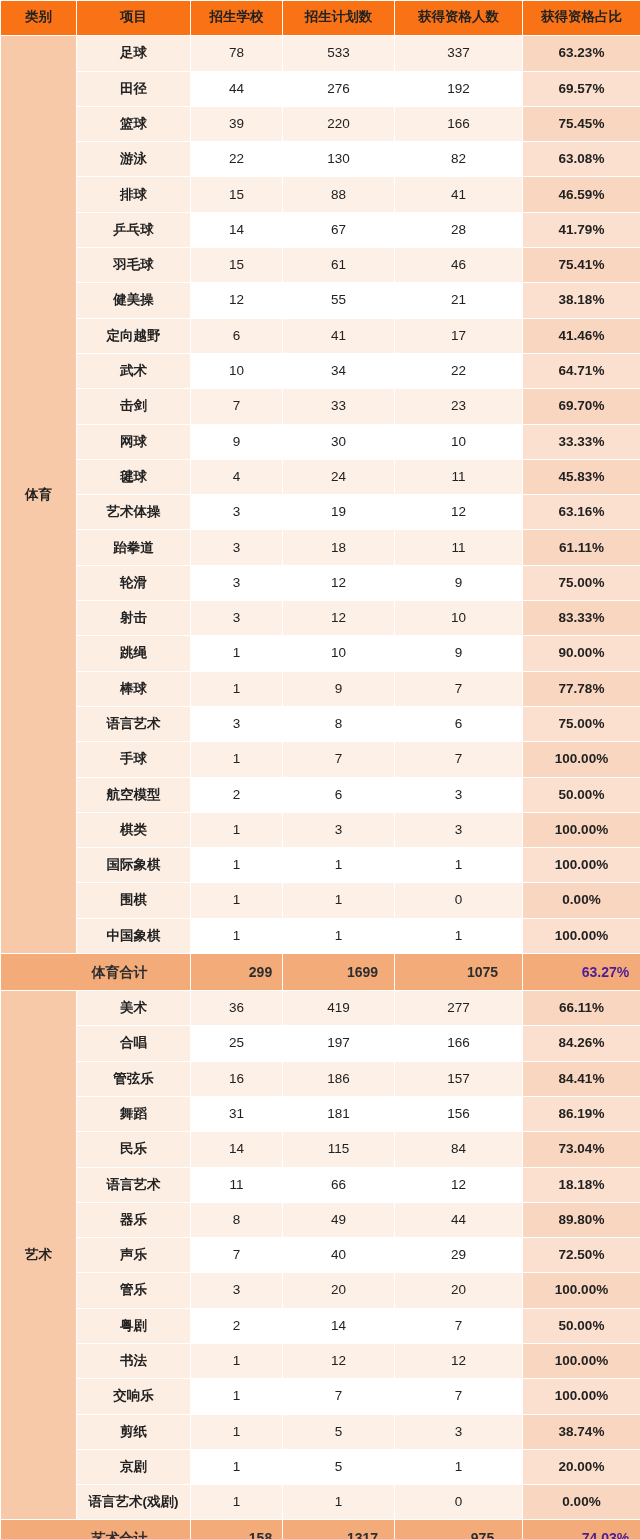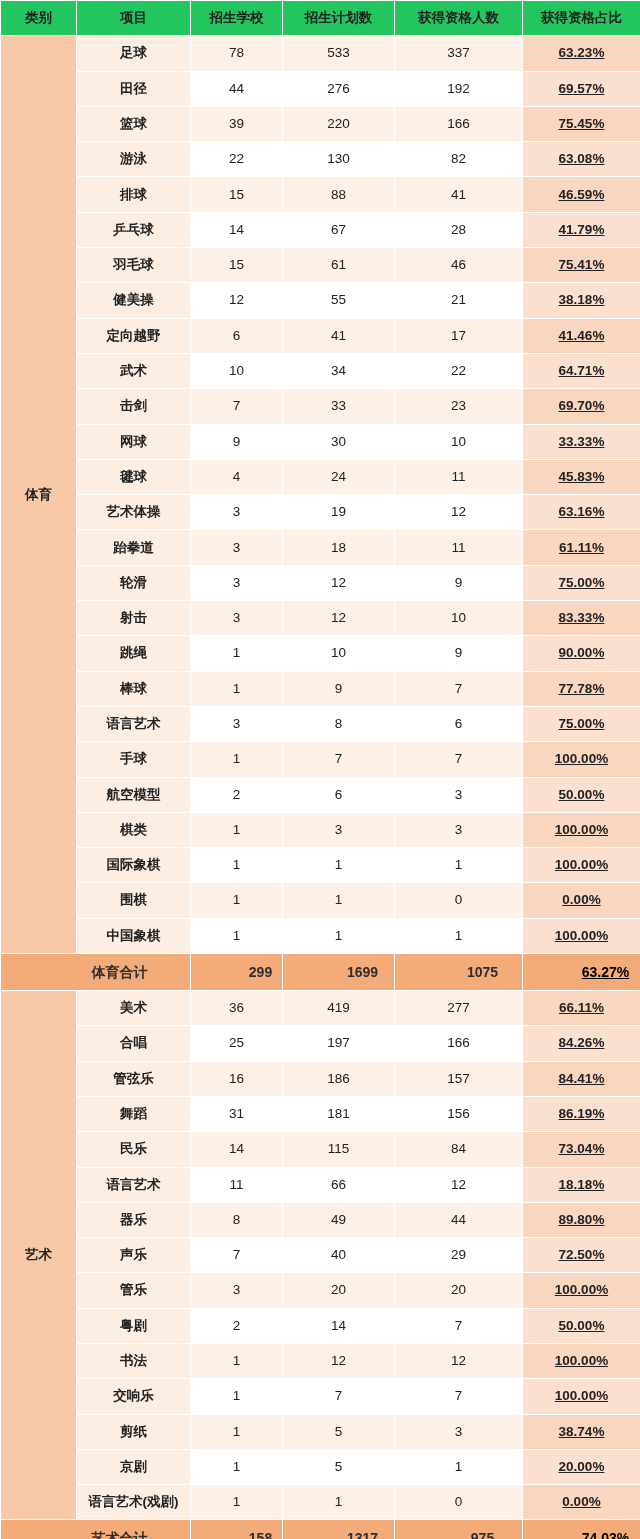--- a/index.html
+++ b/index.html
@@ -28,26 +28,27 @@
     text-align: center;
     vertical-align: middle;
     font-size: 13.5px;
     height: 34.3px;
     padding: 0;
     line-height: 1.2;
     color: #222222;
     white-space: nowrap;
   }
   thead th {
-    background: #22c55e;
+    background: #f97316;
     color: #ffffff;
     font-weight: bold;
     font-size: 14px;
     height: 40px;
     border: 1px solid #ffffff;
+    font-family: Liberation Mono, monospace;
   }
   td.cat {
     background: #f8c9a8;
     font-weight: bold;
     font-size: 14px;
     color: #3a3a3a;
     margin-left: 40px;
   }
   td.item {
     background: #fdeee3;
@@ -59,35 +60,34 @@
     background: #ffffff;
     color: #3a3a3a;
   }
   td.num.shade {
     background: #fdf0e7;
   }
   td.rate {
     background: #fbe0cf;
     color: #d7302a;
     font-weight: bold;
-    text-decoration: underline;
   }
   td.rate.shade {
     background: #f9d6c0;
   }
   tr.total td {
     background: #f2ab79;
     font-weight: bold;
     font-size: 14px;
     color: #2e2e2e;
     height: 36px;
     padding-left: 48px;
   }
   tr.total td.rate {
-    color: #000000;
+    color: #4c1d95;
   }
 </style>
 </head>
 <body>
 
 <table class="stats">
   <colgroup>
     <col class="c-cat">
       <col class="c-item">
       <col class="c-sch">

